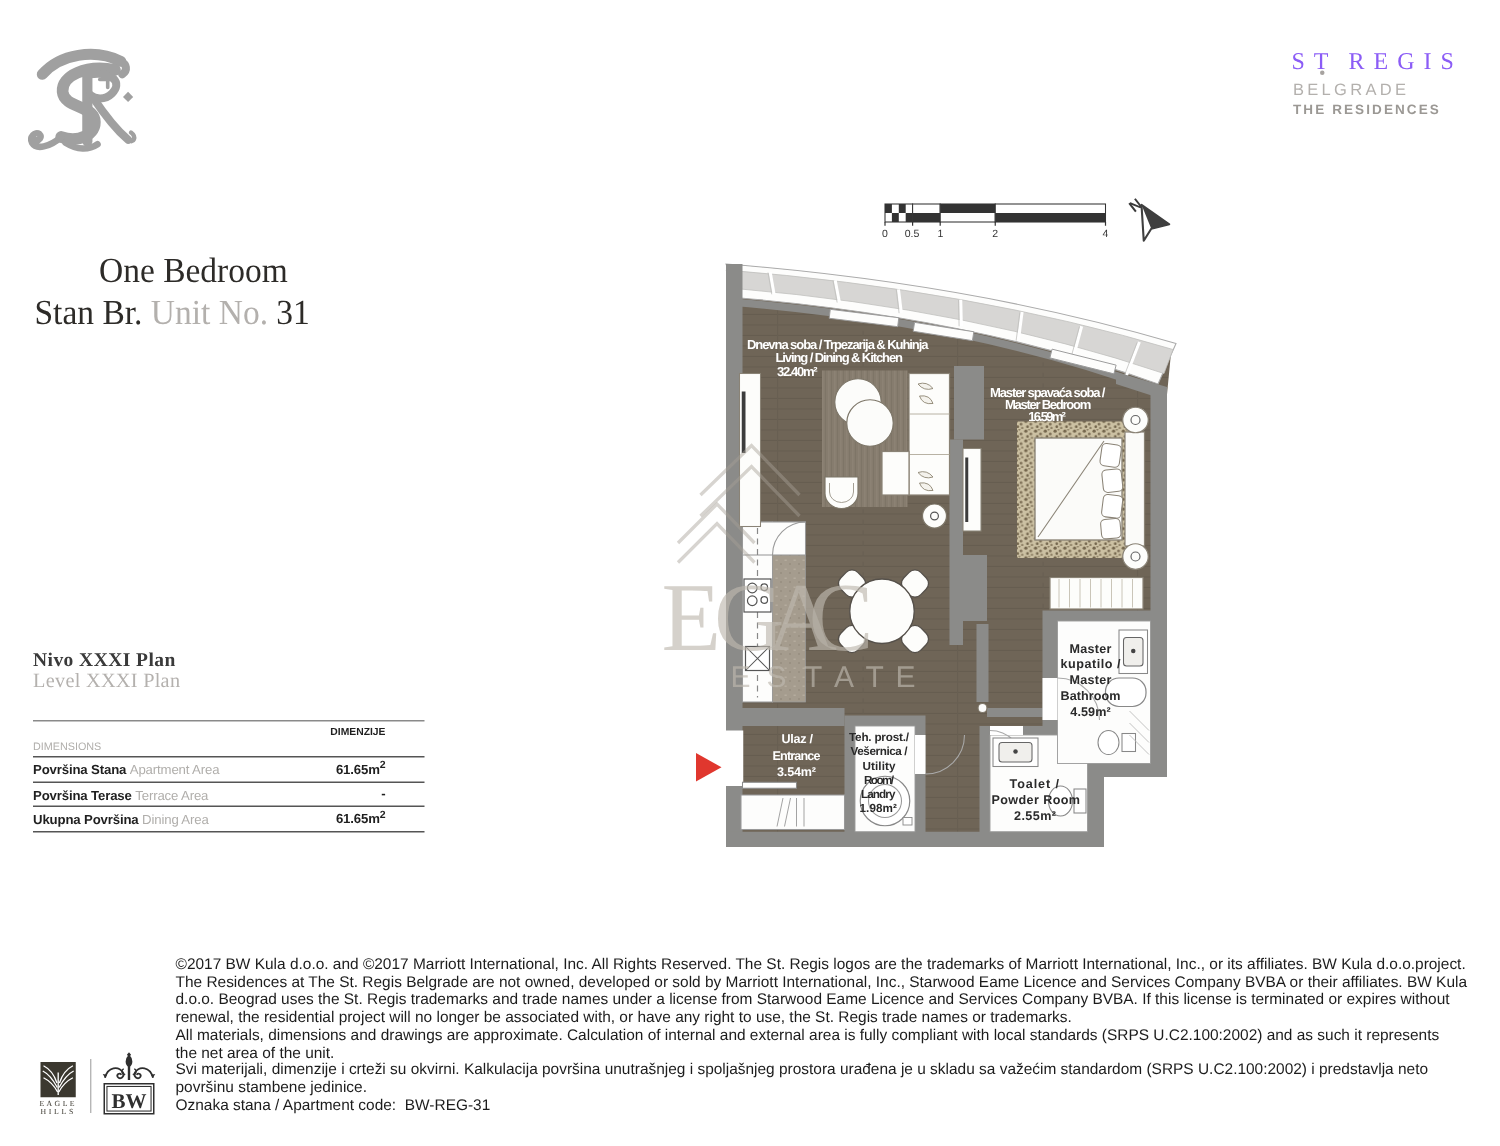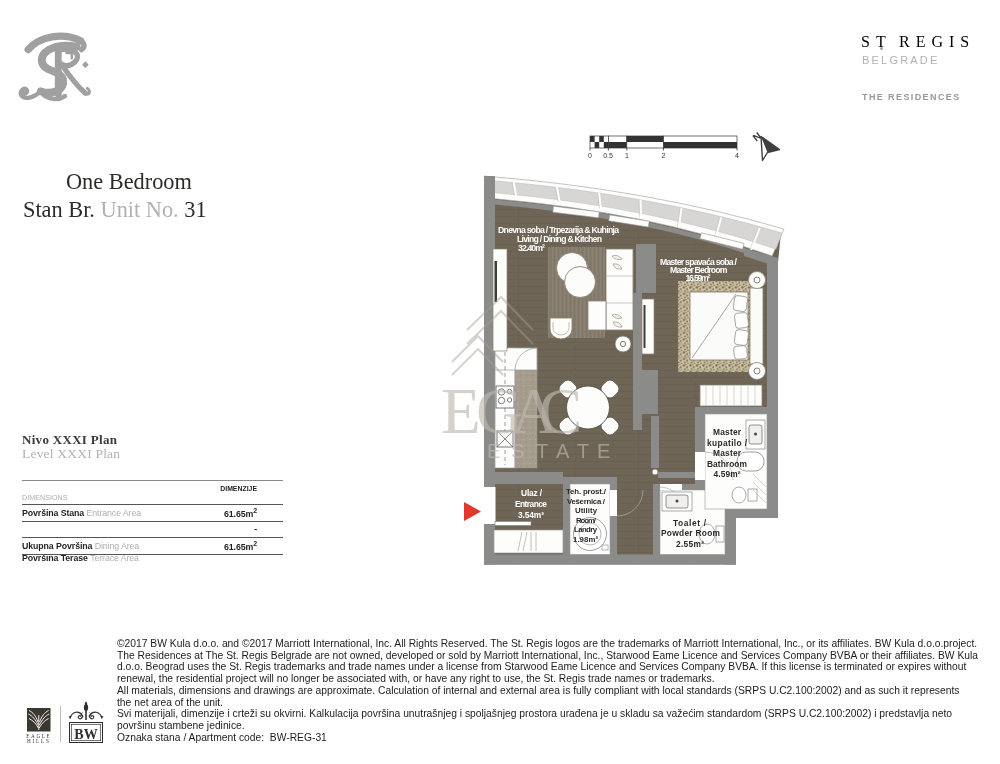--- a/index.html
+++ b/index.html
@@ -19,39 +19,39 @@
   <path d="M61,47 C77,45 83,53 76,60 C71,65 64,64 61,61" stroke-width="5.5"></path>
   <path d="M63,63 C71,75 79,85 87,92" stroke-width="5.5"></path>
   <path d="M87,92 C91,95 93,90 89,87" stroke-width="3"></path>
   <path d="M41,90 C33,97 24,99 21,94 C19,90 23,86 26,88 C28,90 26,93 23,92" stroke-width="4.5"></path>
   <path d="M44,94 C52,99 60,99 66,95" stroke-width="4.5"></path>
   <path d="M73,45 l0,11 M67.5,50.5 l11,0" stroke-width="2.5"></path>
   <path d="M87,59 l3.5,3.5 -3.5,3.5 -3.5,-3.5 z" fill="#a0a0a0" stroke="none"></path>
 </g>
 </svg>
 
-<div class="abs serif" style="left:861px;top:33px;font-size:16px;letter-spacing:6px;color:#000000;text-align:center;">ST REGIS</div>
+<div class="abs serif" style="left:861px;top:33px;font-size:16px;letter-spacing:6px;color:#8b5cf6;text-align:center;">ST REGIS</div>
 <div class="abs" style="left:880px;top:47px;width:3px;height:3px;background:#a7a3a0;border-radius:50%;"></div>
 <div class="abs" style="left:862px;top:54px;font-size:11px;letter-spacing:2.2px;color:#b3b0ad;">BELGRADE</div>
-<div class="abs" style="left:862px;top:68px;font-size:9px;font-weight:bold;letter-spacing:1.4px;color:#9b9894;margin-top:24px;">THE RESIDENCES</div>
+<div class="abs" style="left:862px;top:68px;font-size:9px;font-weight:bold;letter-spacing:1.4px;color:#9b9894;">THE RESIDENCES</div>
 
 <div class="abs serif" style="left:66px;top:168px;font-size:23.5px;color:#2d2b28;transform:scaleX(0.95);transform-origin:0 0;white-space:nowrap;">One Bedroom</div>
 <div class="abs serif" style="left:22.5px;top:196px;font-size:23.5px;color:#2d2b28;transform:scaleX(0.95);transform-origin:0 0;white-space:nowrap;">Stan Br. <span style="color:#b3b0ad;">Unit No.</span> 31</div>
 
 <div class="abs serif" style="left:22px;top:432px;font-size:13px;font-weight:bold;color:#3a3a3a;letter-spacing:0.3px;">Nivo XXXI Plan</div>
 <div class="abs serif" style="left:22px;top:446px;font-size:13.5px;color:#b4b1ae;letter-spacing:0.2px;">Level XXXI Plan</div>
 
 <div class="abs" style="left:22px;top:480px;width:261px;border-top:1px solid #8a8a8a;"></div>
 <div class="abs" style="left:22px;top:485px;width:235px;text-align:right;font-size:6.9px;font-weight:bold;color:#1f1f1f;">DIMENZIJE</div>
 <div class="abs" style="left:22px;top:493px;width:235px;text-align:left;font-size:7.2px;color:#b0aeab;">DIMENSIONS</div>
 <div class="abs" style="left:22px;top:504px;width:261px;border-top:1px solid #555;"></div>
-<div class="abs" style="left:22px;top:508px;font-size:8.8px;font-weight:bold;color:#1f1f1f;letter-spacing:-0.1px;">Površina Stana <span style="font-weight:normal;color:#b0aeab;">Entrance Area</span></div>
+<div class="abs" style="left:22px;top:508px;font-size:8.8px;font-weight:bold;color:#1f1f1f;letter-spacing:-0.1px;">Površina Stana <span style="font-weight:normal;color:#b0aeab;">Apartment Area</span></div>
 <div class="abs" style="left:22px;top:507px;width:235px;text-align:right;font-size:8.8px;font-weight:bold;color:#1f1f1f;letter-spacing:-0.1px;">61.65m<sup style="font-size:7px;">2</sup></div>
 <div class="abs" style="left:22px;top:521px;width:261px;border-top:1px solid #555;"></div>
-<div class="abs" style="left:22px;top:553px;font-size:8.8px;font-weight:bold;color:#1f1f1f;letter-spacing:-0.1px;">Površina Terase <span style="font-weight:normal;color:#b0aeab;">Terrace Area</span></div>
+<div class="abs" style="left:22px;top:525px;font-size:8.8px;font-weight:bold;color:#1f1f1f;letter-spacing:-0.1px;">Površina Terase <span style="font-weight:normal;color:#b0aeab;">Terrace Area</span></div>
 <div class="abs" style="left:22px;top:524px;width:235px;text-align:right;font-size:8.8px;font-weight:bold;color:#1f1f1f;letter-spacing:-0.1px;">-</div>
 <div class="abs" style="left:22px;top:537px;width:261px;border-top:1px solid #555;"></div>
 <div class="abs" style="left:22px;top:541px;font-size:8.8px;font-weight:bold;color:#1f1f1f;letter-spacing:-0.1px;">Ukupna Površina <span style="font-weight:normal;color:#b0aeab;">Dining Area</span></div>
 <div class="abs" style="left:22px;top:540px;width:235px;text-align:right;font-size:8.8px;font-weight:bold;color:#1f1f1f;letter-spacing:-0.1px;">61.65m<sup style="font-size:7px;">2</sup></div>
 <div class="abs" style="left:22px;top:554px;width:261px;border-top:1px solid #555;"></div>
 
 <svg id="plan" class="abs" style="left:430px;top:115px" width="420" height="460" viewBox="430 115 420 460">
 <defs>
 <pattern id="bedrug" width="6.5" height="6.5" patternUnits="userSpaceOnUse">
   <rect width="6.5" height="6.5" fill="#ccc1a3"></rect>

